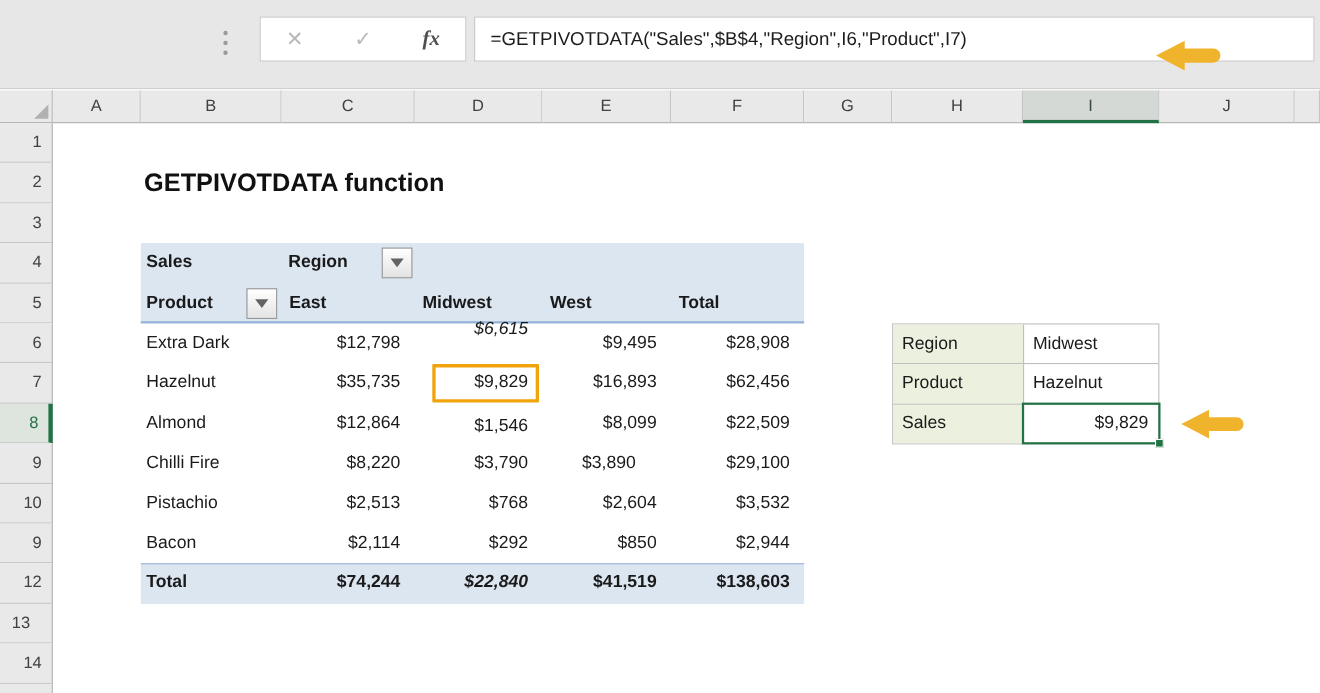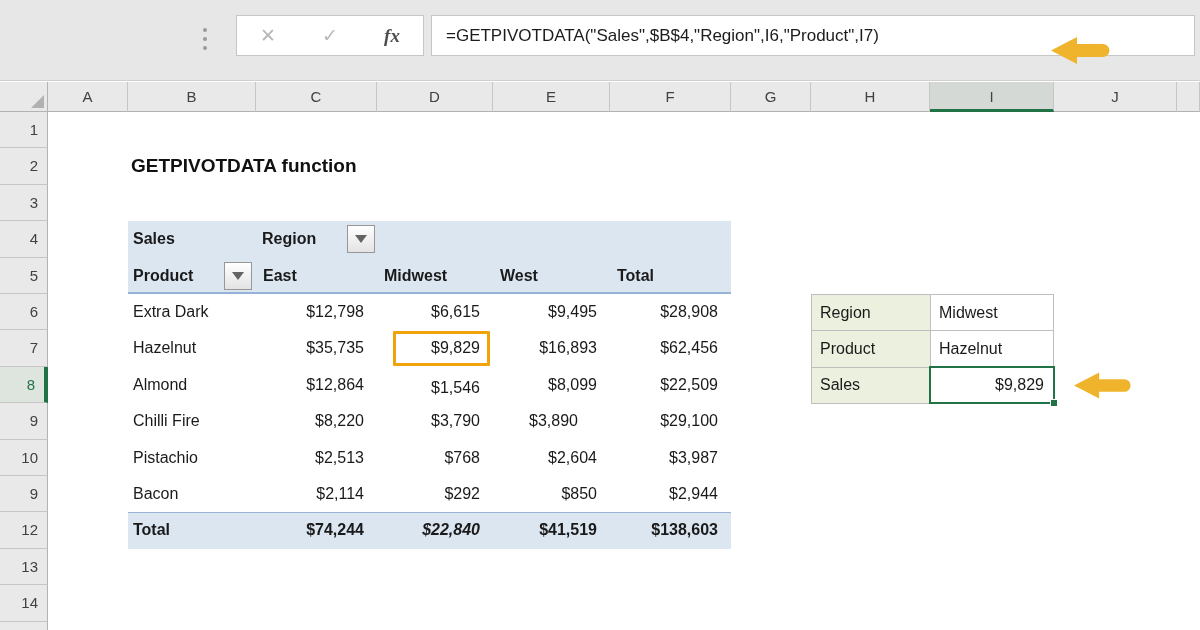--- a/index.html
+++ b/index.html
@@ -37,21 +37,21 @@
     border-bottom:1px solid #c6c6c6; border-right:1px solid #b2b2b2; cursor:pointer; }
   .row-hdr.sel { background:#dee4de; border-right:4px solid #217346; color:#217346; }
   .corner { position:absolute; left:0; top:0; width:48px; height:30px; background:#e9e9e9;
     border-right:1px solid #b2b2b2; border-bottom:1px solid #b2b2b2; cursor:pointer; }
   .corner i { position:absolute; right:3px; bottom:3px; width:0; height:0;
     border-left:13px solid transparent; border-bottom:13px solid #b1b1b1; }
 
   .cell { position:absolute; font-size:16px; color:#1a1a1a; white-space:nowrap; cursor:cell; }
   .b { font-weight:bold; }
   .num { text-align:right; }
-  .sheet-title { font-size:19px; font-weight:bold; color:#111; }
+  .sheet-title { font-size:23px; font-weight:bold; color:#111; }
 
   .pivot-band { position:absolute; background:#dce6f1; border-bottom:2px solid #95b3d7; }
   .pivot-total { position:absolute; background:#dce6f1; border-top:1.5px solid #9ab3d5; }
 
   .dd-btn { position:absolute; width:28px; height:28px; border:1px solid #979797;
     background:linear-gradient(#ffffff,#e3e3e3); display:flex; align-items:center;
     justify-content:center; cursor:pointer; }
   .dd-btn i { width:0; height:0; border-left:6px solid transparent;
     border-right:6px solid transparent; border-top:8px solid #636363; display:block; }
 
@@ -117,21 +117,21 @@
       <div class="hdr row-hdr" style="top: 102.8px; height: 36.4px; line-height: 36.4px;">3</div>
       <div class="hdr row-hdr" style="top: 139.2px; height: 36.4px; line-height: 36.4px;">4</div>
       <div class="hdr row-hdr" style="top: 175.6px; height: 36.4px; line-height: 36.4px;">5</div>
       <div class="hdr row-hdr" style="top: 212px; height: 36.4px; line-height: 36.4px;">6</div>
       <div class="hdr row-hdr" style="top: 248.4px; height: 36.4px; line-height: 36.4px;">7</div>
       <div class="hdr row-hdr sel" style="top: 284.8px; height: 36.4px; line-height: 36.4px;">8</div>
       <div class="hdr row-hdr" style="top: 321.2px; height: 36.4px; line-height: 36.4px;">9</div>
       <div class="hdr row-hdr" style="top: 357.6px; height: 36.4px; line-height: 36.4px;">10</div>
       <div class="hdr row-hdr" style="top: 394px; height: 36.4px; line-height: 36.4px;">9</div>
       <div class="hdr row-hdr" style="top: 430.4px; height: 36.4px; line-height: 36.4px;">12</div>
-      <div class="hdr row-hdr" style="top: 466.8px; height: 36.4px; line-height: 36.4px;">13</div>
+      <div class="hdr row-hdr" style="top: 466.8px; height: 36.4px; line-height: 36.4px; text-align: center;">13</div>
       <div class="hdr row-hdr" style="top: 503.2px; height: 36.4px; line-height: 36.4px;">14</div>
       <div class="hdr row-hdr" style="top: 539.6px; height: 36.4px; line-height: 36.4px;">15</div>
     </div>
   <div id="cells-layer">
       <div class="cell sheet-title" style="left: 131px; top: 66.4px; line-height: 36.4px;">GETPIVOTDATA function</div>
       <div class="pivot-band" style="left: 128px; top: 139.2px; width: 603px; height: 72.8px;"></div>
       <div class="cell b" style="left: 133px; top: 139.2px; line-height: 36.4px;">Sales</div>
       <div class="cell b" style="left: 262px; top: 139.2px; line-height: 36.4px;">Region</div>
       <div class="dd-btn" style="left: 347px; top: 143.2px;">
         <i></i>
@@ -139,21 +139,21 @@
       <div class="cell b" style="left: 133px; top: 175.6px; line-height: 36.4px;">Product</div>
       <div class="dd-btn" style="left: 224px; top: 179.6px;">
         <i></i>
       </div>
       <div class="cell b" style="left: 263px; top: 175.6px; line-height: 36.4px;">East</div>
       <div class="cell b" style="left: 384px; top: 175.6px; line-height: 36.4px;">Midwest</div>
       <div class="cell b" style="left: 500px; top: 175.6px; line-height: 36.4px;">West</div>
       <div class="cell b" style="left: 617px; top: 175.6px; line-height: 36.4px;">Total</div>
       <div class="cell" style="left: 133px; top: 212px; line-height: 36.4px;">Extra Dark</div>
       <div class="cell num" style="left: 256px; top: 212px; width: 108px; line-height: 36.4px;">$12,798</div>
-      <div class="cell num" style="left: 377px; top: 212px; width: 103px; line-height: 36.4px;">$6,615</div>
+      <div class="cell num" style="left: 377px; top: 200px; width: 103px; line-height: 36.4px; font-style: italic;">$6,615</div>
       <div class="cell num" style="left: 493px; top: 212px; width: 104px; line-height: 36.4px;">$9,495</div>
       <div class="cell num" style="left: 610px; top: 212px; width: 108px; line-height: 36.4px;">$28,908</div>
       <div class="cell" style="left: 133px; top: 248.4px; line-height: 36.4px;">Hazelnut</div>
       <div class="cell num" style="left: 256px; top: 248.4px; width: 108px; line-height: 36.4px;">$35,735</div>
       <div class="cell num" style="left: 377px; top: 248.4px; width: 103px; line-height: 36.4px;">$9,829</div>
       <div class="cell num" style="left: 493px; top: 248.4px; width: 104px; line-height: 36.4px;">$16,893</div>
       <div class="cell num" style="left: 610px; top: 248.4px; width: 108px; line-height: 36.4px;">$62,456</div>
       <div class="cell" style="left: 133px; top: 284.8px; line-height: 36.4px;">Almond</div>
       <div class="cell num" style="left: 256px; top: 284.8px; width: 108px; line-height: 36.4px;">$12,864</div>
       <div class="cell num" style="left: 377px; top: 288px; width: 103px; line-height: 36.4px;">$1,546</div>
@@ -161,21 +161,21 @@
       <div class="cell num" style="left: 610px; top: 284.8px; width: 108px; line-height: 36.4px;">$22,509</div>
       <div class="cell" style="left: 133px; top: 321.2px; line-height: 36.4px;">Chilli Fire</div>
       <div class="cell num" style="left: 256px; top: 321.2px; width: 108px; line-height: 36.4px;">$8,220</div>
       <div class="cell num" style="left: 377px; top: 321.2px; width: 103px; line-height: 36.4px;">$3,790</div>
       <div class="cell num" style="left: 474px; top: 321.2px; width: 104px; line-height: 36.4px;">$3,890</div>
       <div class="cell num" style="left: 610px; top: 321.2px; width: 108px; line-height: 36.4px;">$29,100</div>
       <div class="cell" style="left: 133px; top: 357.6px; line-height: 36.4px;">Pistachio</div>
       <div class="cell num" style="left: 256px; top: 357.6px; width: 108px; line-height: 36.4px;">$2,513</div>
       <div class="cell num" style="left: 377px; top: 357.6px; width: 103px; line-height: 36.4px;">$768</div>
       <div class="cell num" style="left: 493px; top: 357.6px; width: 104px; line-height: 36.4px;">$2,604</div>
-      <div class="cell num" style="left: 610px; top: 357.6px; width: 108px; line-height: 36.4px;">$3,987</div>
+      <div class="cell num" style="left: 610px; top: 357.6px; width: 108px; line-height: 36.4px;">$3,532</div>
       <div class="cell" style="left: 133px; top: 394px; line-height: 36.4px;">Bacon</div>
       <div class="cell num" style="left: 256px; top: 394px; width: 108px; line-height: 36.4px;">$2,114</div>
       <div class="cell num" style="left: 377px; top: 394px; width: 103px; line-height: 36.4px;">$292</div>
       <div class="cell num" style="left: 493px; top: 394px; width: 104px; line-height: 36.4px;">$850</div>
       <div class="cell num" style="left: 610px; top: 394px; width: 108px; line-height: 36.4px;">$2,944</div>
       <div class="pivot-total" style="left: 128px; top: 430.4px; width: 603px; height: 36.4px;"></div>
       <div class="cell b" style="left: 133px; top: 430.4px; line-height: 36.4px;">Total</div>
       <div class="cell num b" style="left: 256px; top: 430.4px; width: 108px; line-height: 36.4px;">$74,244</div>
       <div class="cell num b" style="left: 377px; top: 430.4px; width: 103px; line-height: 36.4px; font-style: italic;">$22,840</div>
       <div class="cell num b" style="left: 493px; top: 430.4px; width: 104px; line-height: 36.4px;">$41,519</div>

